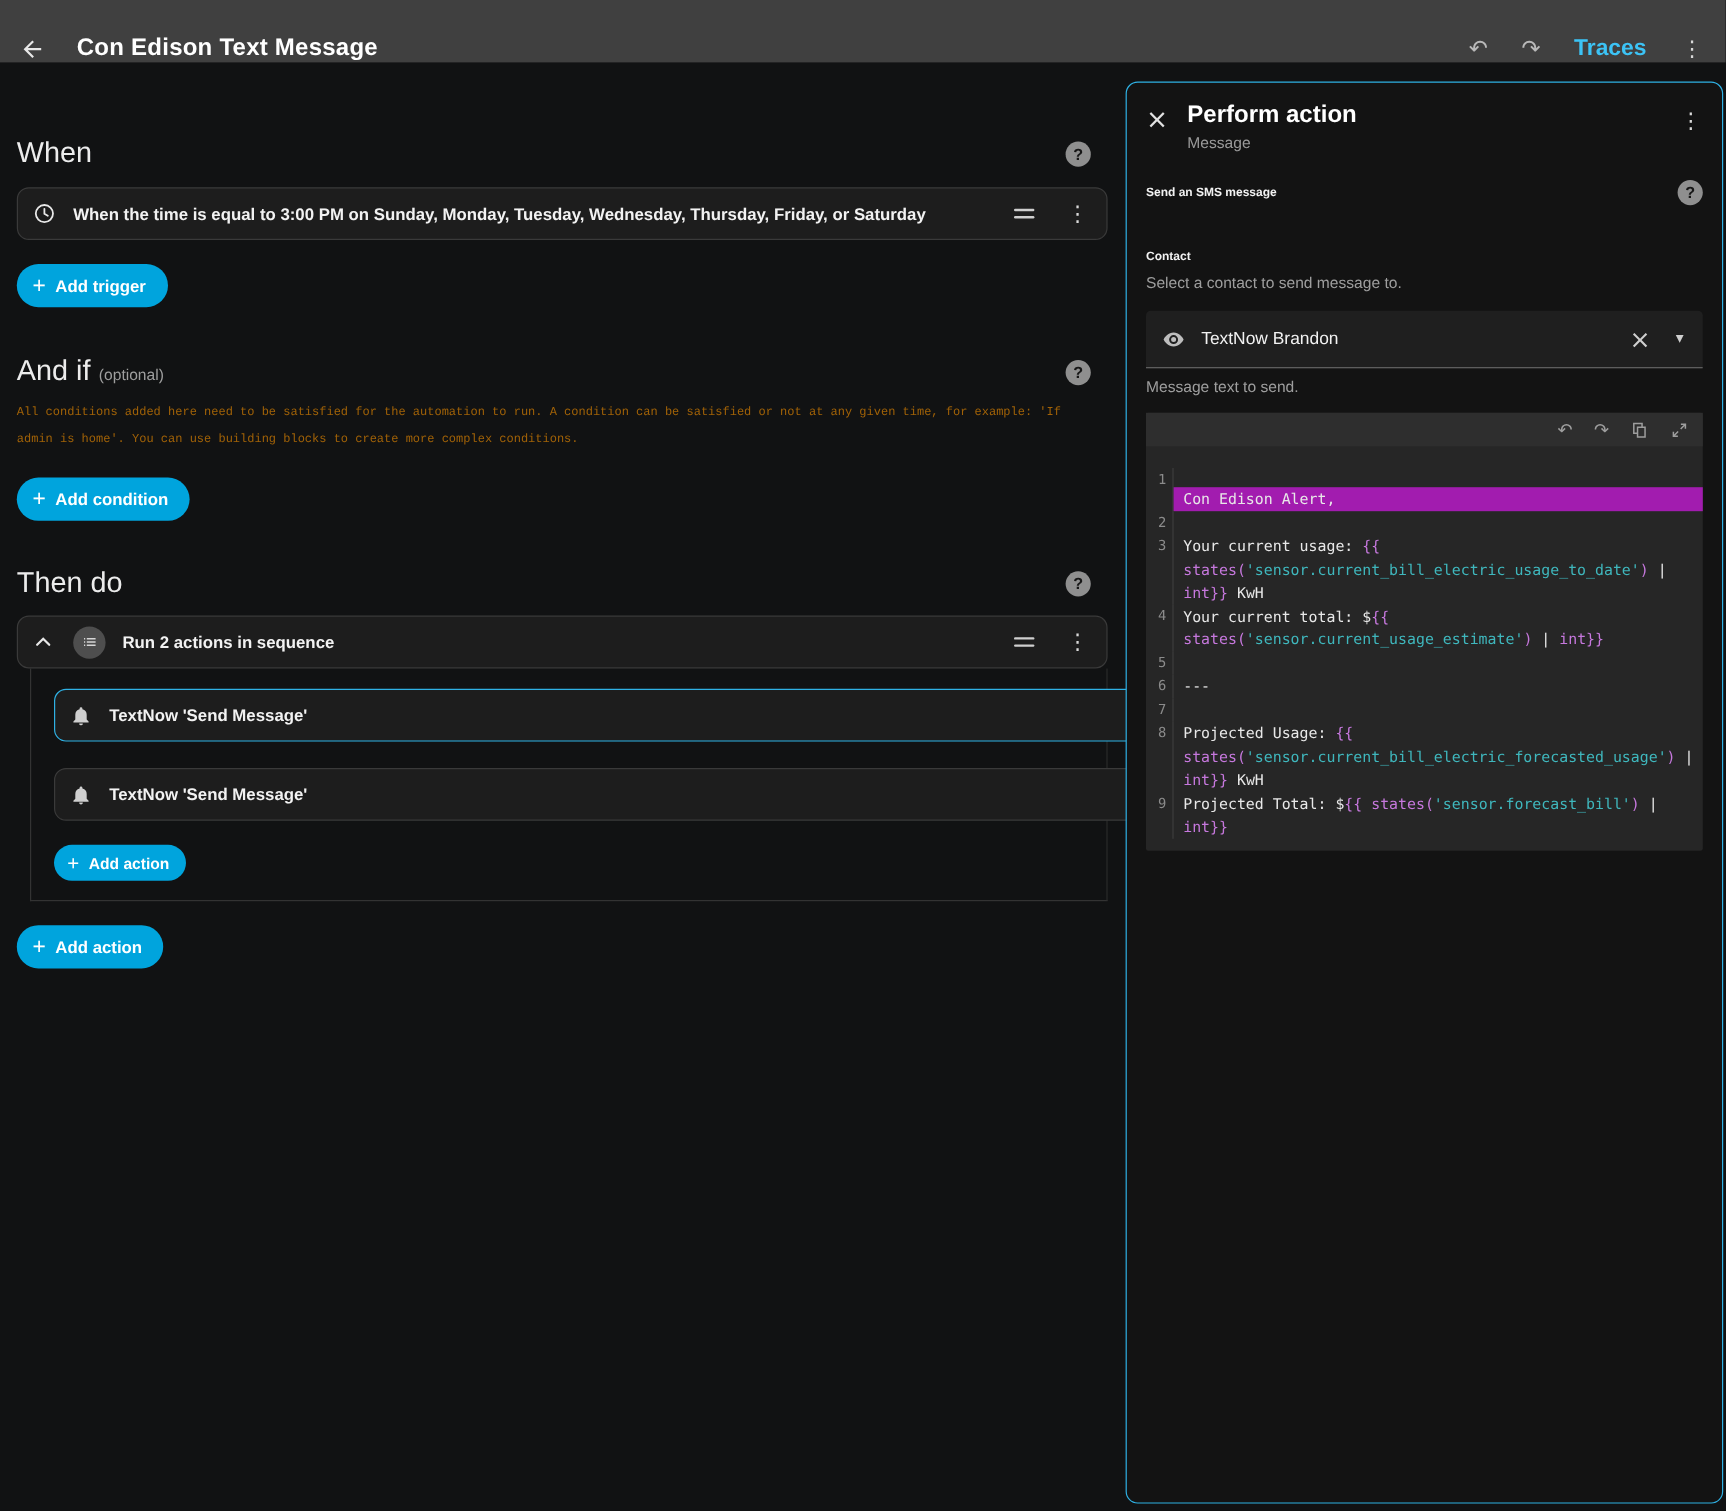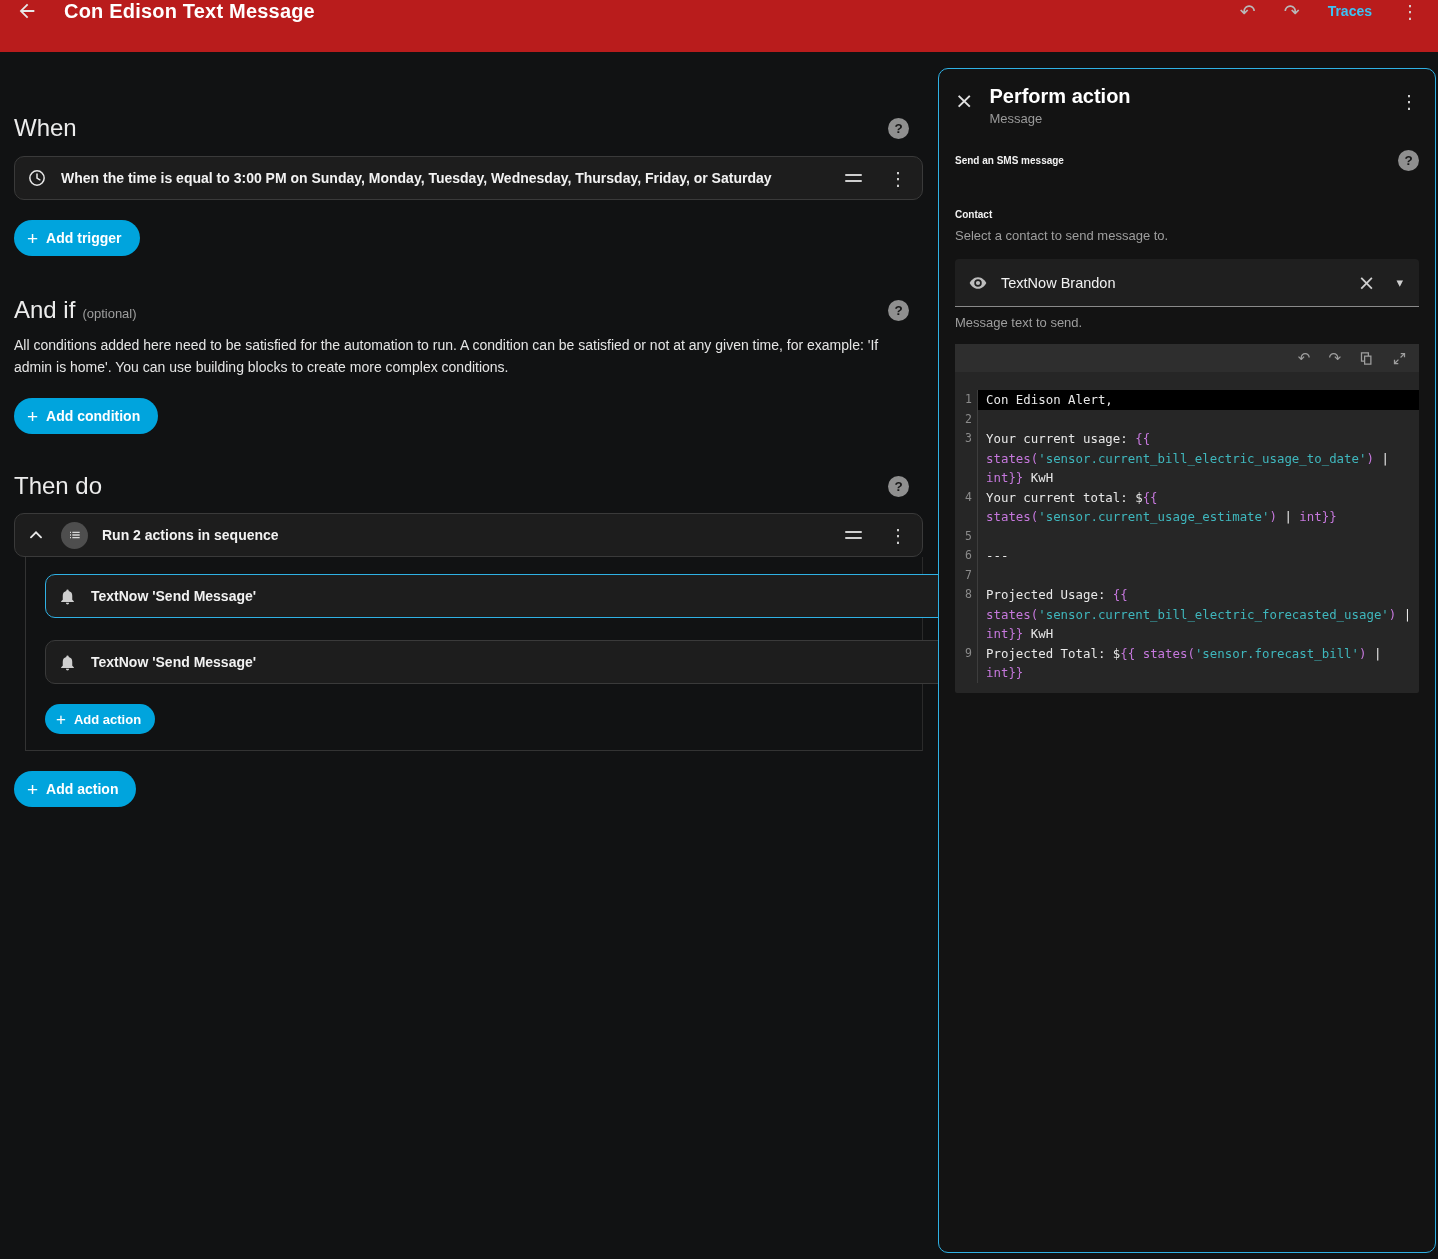--- a/index.html
+++ b/index.html
@@ -8,37 +8,37 @@
     background:#111213;
     color:#ffffff;
     font-family:"Liberation Sans","DejaVu Sans",sans-serif;
     position:relative;
     overflow:hidden;
   }
 
   
   .topbar {
     position:absolute; top:0; left:0; right:0; height:52px;
-    background:#b91c1c;
-    display:flex; align-items:flex-start;
+    background:#404040;
+    display:flex; align-items:flex-end;
     padding:0 18px 0 16px;
   }
   .icon-btn {
     background:none; border:none; color:#e4e4e4; cursor:pointer;
     display:flex; align-items:center; justify-content:center;
     font-family:"DejaVu Sans",sans-serif;
   }
   .topbar h1 {
     font-size:20px; font-weight:700; margin-left:26px; letter-spacing:.2px;
   }
   .topbar-right { margin-left:auto; display:flex; align-items:center; gap:28px; }
   .uglyph { font-size:19px; color:#b9b9b9; }
   .traces-btn {
     background:none; border:none; cursor:pointer;
-    color:var(--traces,#3cc3f5); font-size:14px; font-weight:600;
+    color:var(--traces,#3cc3f5); font-size:19px; font-weight:600;
     font-family:"Liberation Sans",sans-serif;
   }
   .kebab { font-size:18px; color:#d9d9d9; width:20px; text-align:center; font-family:"DejaVu Sans",sans-serif; }
 
   
   .left-col { position:absolute; left:14px; top:52px; width:909px; }
   .section-head {
     display:flex; align-items:center; justify-content:space-between;
     height:28px; padding-right:14px;
   }
@@ -79,21 +79,21 @@
     padding:0 18px 0 13px;
     font-size:14px; font-weight:700; cursor:pointer;
     font-family:"Liberation Sans",sans-serif;
   }
   .pill .plus { font-size:19px; font-weight:400; line-height:1; }
   .pill.small { height:30px; border-radius:15px; font-size:13px; padding:0 14px 0 11px; }
   .pill.small .plus { font-size:17px; }
 
   .conditions-desc {
     margin-top:10px; width:886px;
-    font-size:14px; line-height:22px; color:#e5e5e5; font-weight:400;
+    font-size:10px; line-height:22px; color:#a16207; font-weight:400;font-family:Liberation Mono, monospace;
   }
 
   .seq-card { margin-top:13px; padding-left:10px; }
   .seq-icon-circle {
     width:27px; height:27px; border-radius:50%; background:#4e4e4e;
     display:flex; align-items:center; justify-content:center; flex:0 0 auto;
   }
   .seq-children {
     margin-left:11px;
     border-left:1px solid #333333;
@@ -153,21 +153,21 @@
     font-family:"DejaVu Sans Mono",monospace;
     font-size:12.4px; line-height:19.5px;
   }
   .cline { display:flex; }
   .gut {
     flex:0 0 23px; text-align:right; padding-right:5px;
     color:#8b8b8b; border-right:1px solid #3d3d3d;
     font-size:11.5px; user-select:none;
   }
   .code { flex:1; padding:0 2px 0 8px; white-space:pre-wrap; overflow-wrap:break-word; color:#e8e8e8; }
-  .cline.active .code { background:#000000; }
+  .cline.active .code { background:#a21caf;margin-top:16px; }
   .tk-p { color:#e8e8e8; }
   .tk-j { color:var(--code-jinja,#c678dd); }
   .tk-s { color:var(--code-string,#3fb7bd); }
 
   svg { display:block; }
 </style>
 <title>Con Edison Text Message</title></head>
 <body>
 
 <header class="topbar">

